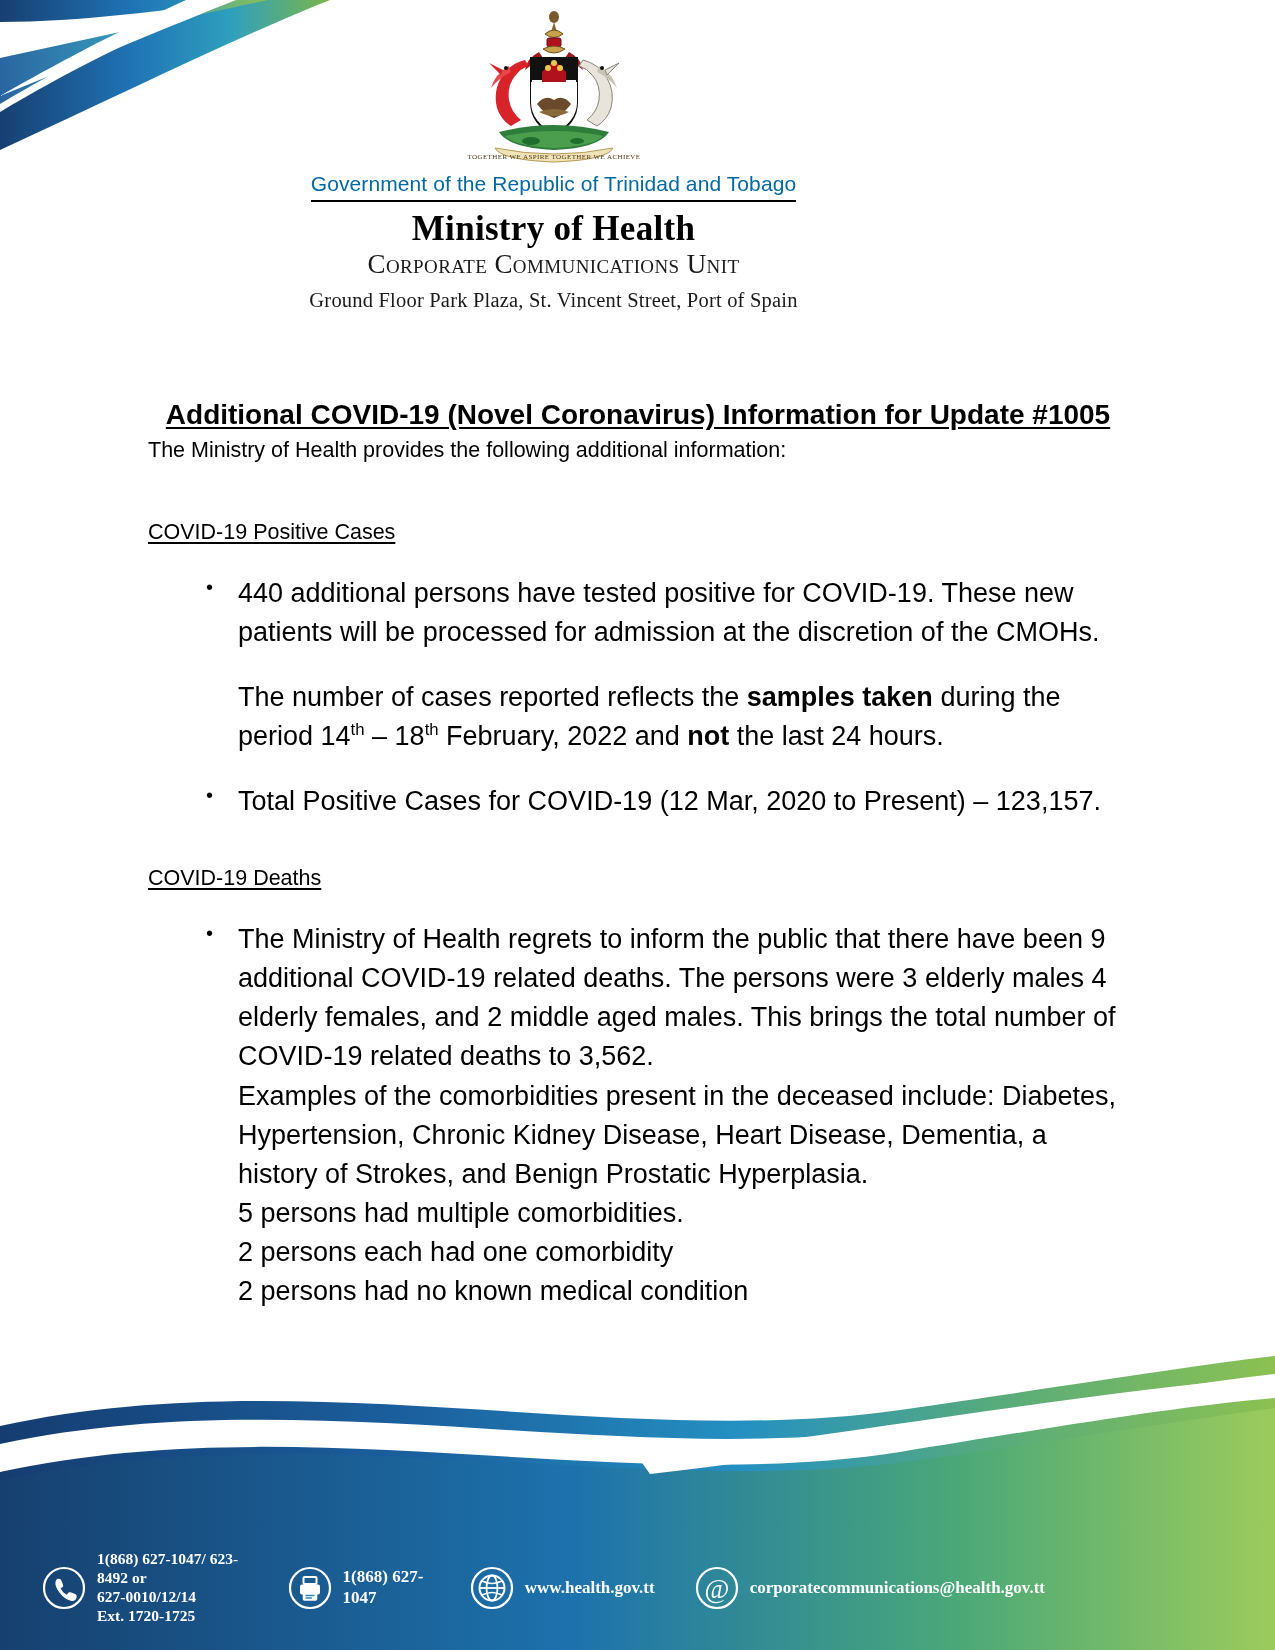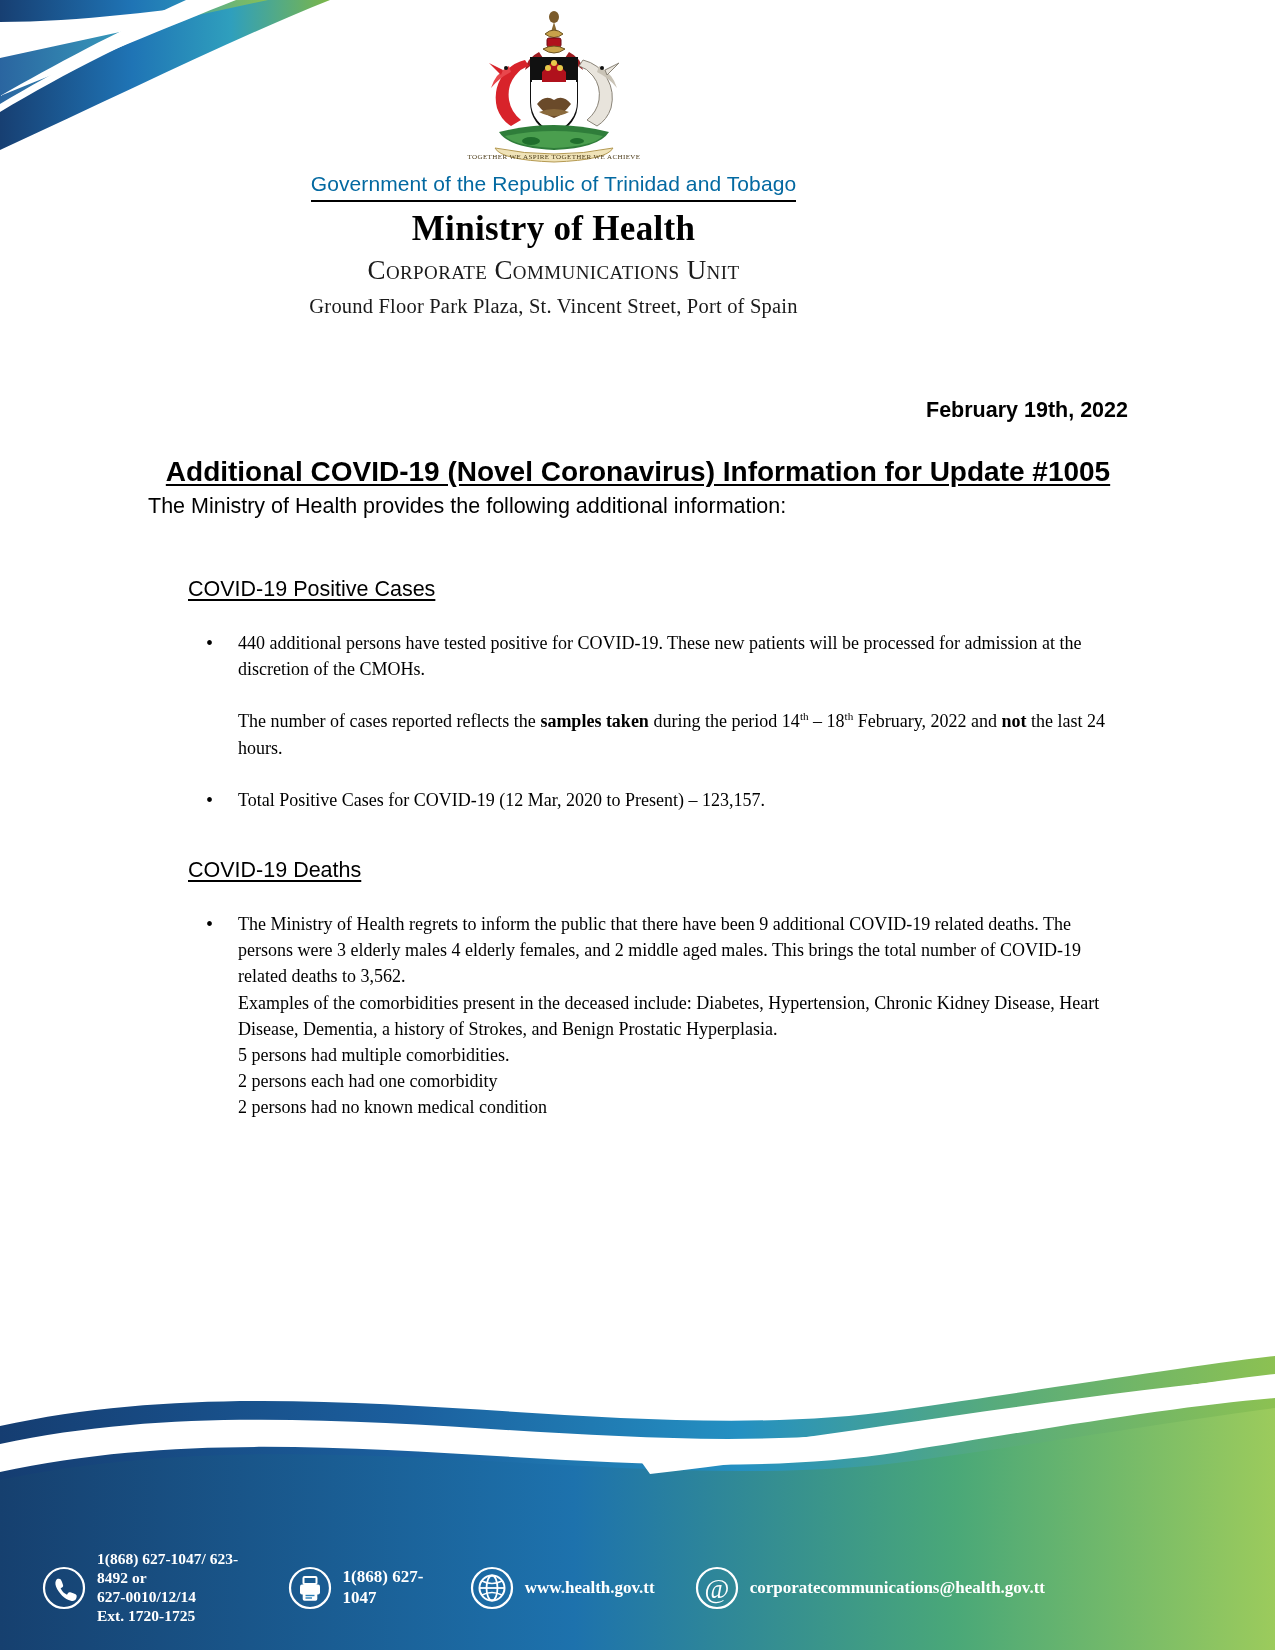--- a/index.html
+++ b/index.html
@@ -29,21 +29,20 @@
     margin-top:4px;
   }
   .ministry {
     font-family:"Liberation Serif", serif;
     font-weight:bold; font-size:35px; letter-spacing:.3px;
     margin-top:7px;
   }
   .unit {
     font-family:"Liberation Serif", serif;
     font-size:27px; letter-spacing:.4px; color:#1a1a1a;
-    margin-top:6px;
     font-variant:small-caps;
   }
   .address {
     font-family:"Liberation Serif", serif;
     font-size:20.5px; letter-spacing:.2px; color:#1a1a1a;
     margin-top:9px;
   }
 
   
   .page-body {
@@ -56,29 +55,27 @@
   }
   .doc-title {
     text-align:center; font-weight:bold; font-size:28px;
     text-decoration:underline; text-underline-offset:3px;
   }
   .intro { margin-bottom:52px; font-size:21.5px; }
 
   .section-head {
     font-size:21.5px; text-decoration:underline; text-underline-offset:3px;
     margin-bottom:26px;
-    margin-left:40px;
   }
   .section-head.spaced-above { margin-top:42px; }
 
   ul.bullets { list-style:none; margin:0 0 0 58px; padding:0; }
   ul.bullets > li {
-    position:relative; padding-left:32px; font-size:18px; line-height:1.45;
+    position:relative; padding-left:32px; font-size:27px; line-height:1.45;
     margin-bottom:0;
-    font-family:Liberation Serif, serif;
   }
   ul.bullets > li::before {
     content:"\2022"; position:absolute; left:0; top:-1px; font-size:20px;
   }
   .sub-para { margin-top:26px; }
   .gap-after-bullet { margin-bottom:26px; }
   sup { font-size:.62em; vertical-align:super; line-height:0; }
   b { font-weight:bold; }
 
   
@@ -163,21 +160,20 @@
   <div>
     <span class="org-line">Government of the Republic of Trinidad and Tobago</span>
   </div>
   <div class="ministry">Ministry of Health</div>
   <div class="unit">Corporate Communications Unit</div>
   <div class="address">Ground Floor Park Plaza, St. Vincent Street, Port of Spain</div>
 </div>
 
 <div class="page-body">
 
-  <div class="doc-date">February 19th, 2022</div>
 
   <div class="doc-title">Additional COVID-19 (Novel Coronavirus) Information for Update #1005</div>
 
   <div class="intro">The Ministry of Health provides the following additional information:</div>
 
   <div class="section-head">COVID-19 Positive Cases</div>
 
   <ul class="bullets">
     <li>
       <span>440 additional persons have tested positive for COVID-19. These new patients will be</span>

